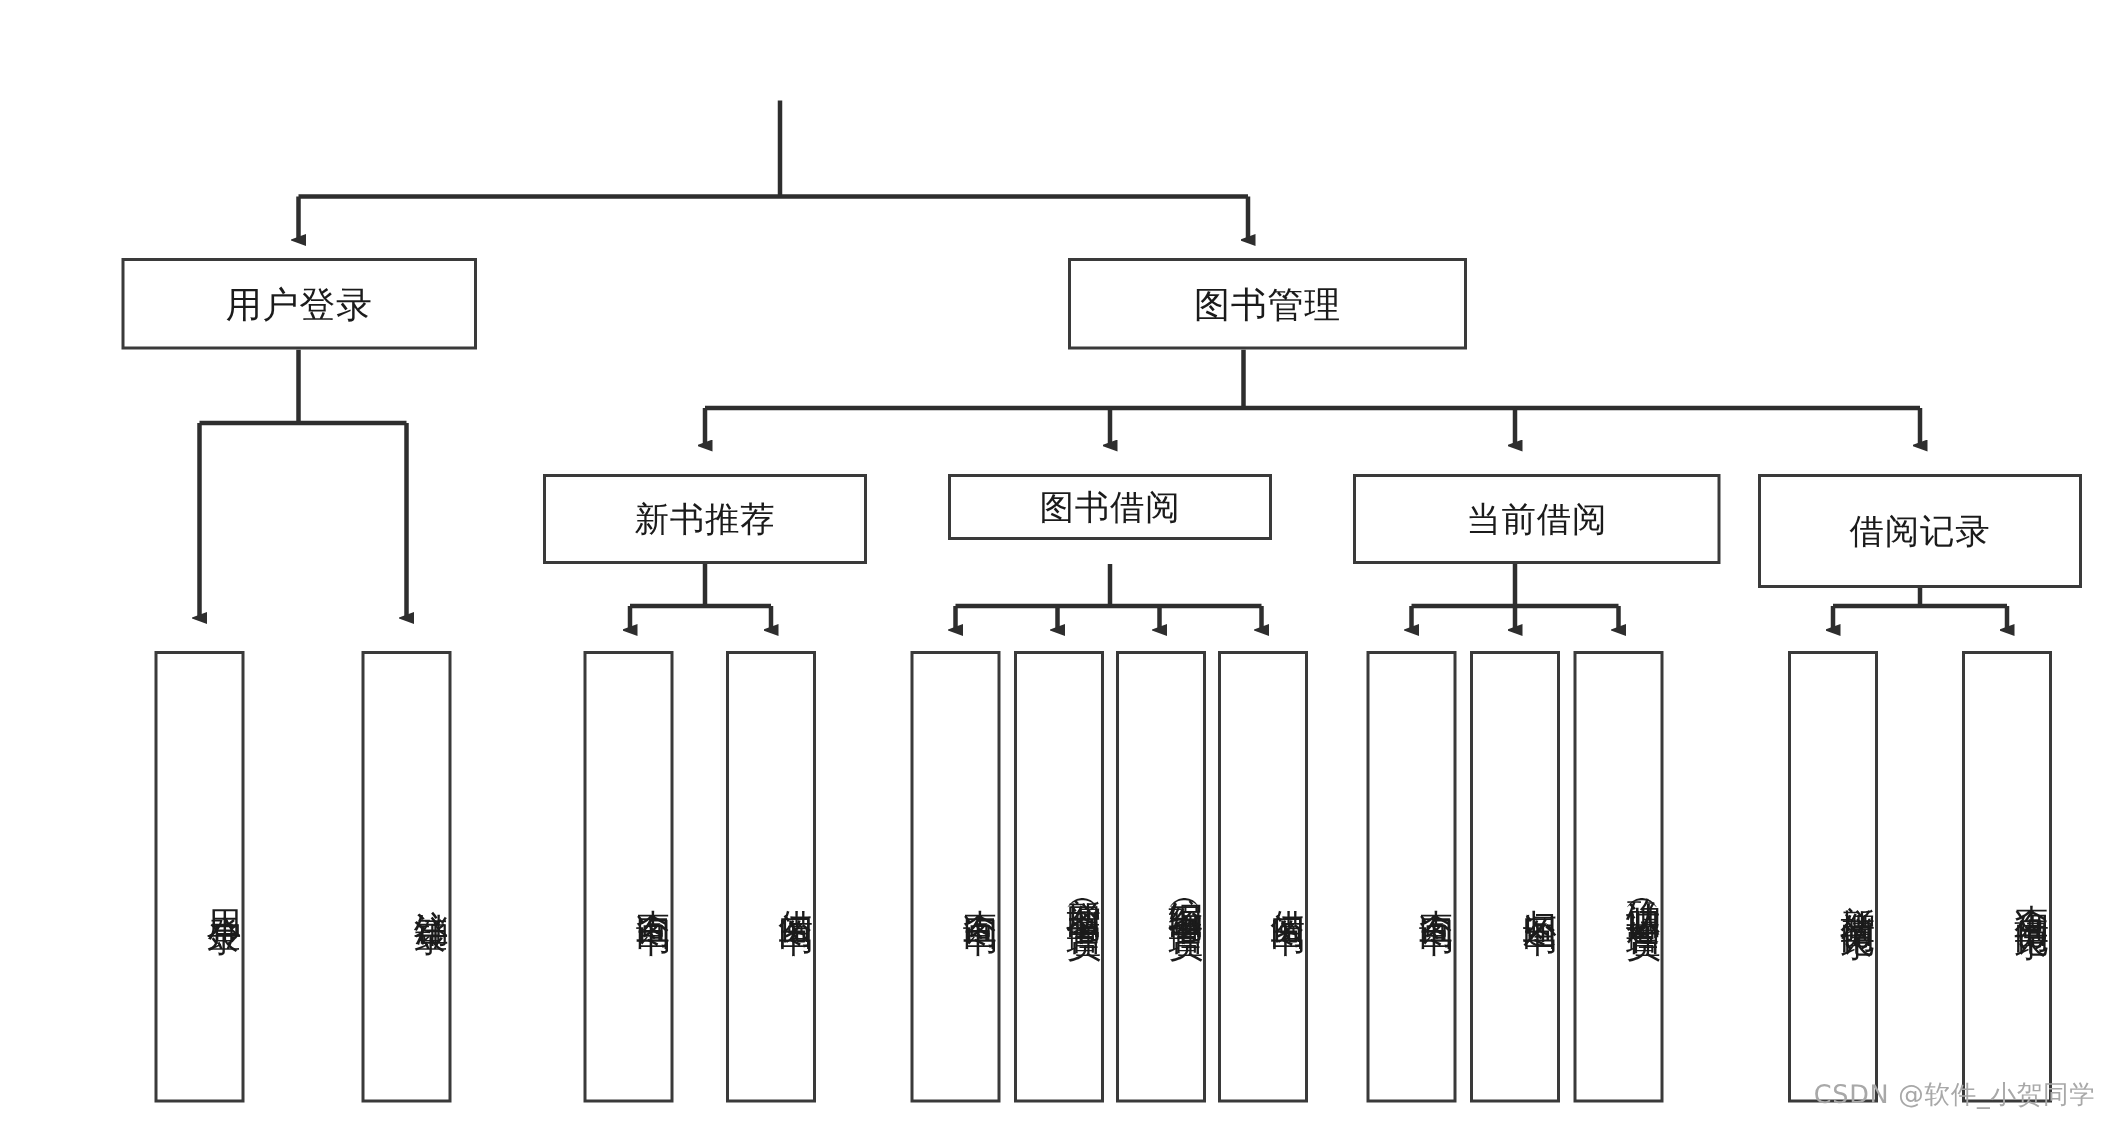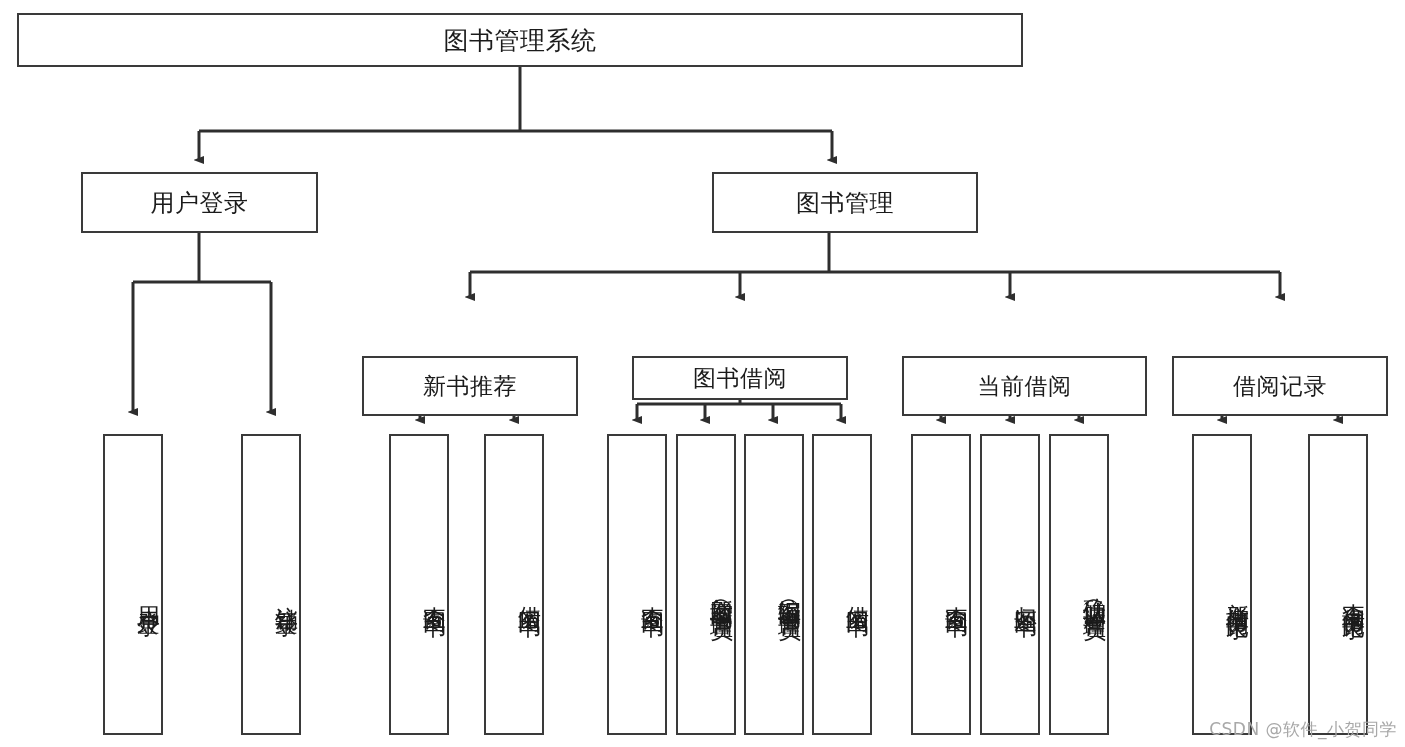--- a/index.html
+++ b/index.html
@@ -29,21 +29,20 @@
     letter-spacing: 0.5px;
   }
   .node.root {
     font-size: 25px;
   }
   .node.level1 {
     font-size: 24px;
   }
   .node.level2 {
     font-size: 23px;
-    margin-top: 40px;
   }
   .node.leaf {
     font-size: 23px;
     writing-mode: vertical-rl;
     text-orientation: upright;
     align-items: flex-start;
     justify-content: center;
     padding-top: 18px;
     line-height: 1.12;
     letter-spacing: 3px;
@@ -123,23 +122,20 @@
       <path d="M1010,404 L1010,420" marker-end="url(#arrow)"></path>
       <path d="M1079,404 L1079,420" marker-end="url(#arrow)"></path>
 
       <path d="M1280,376 L1280,404"></path>
       <path d="M1222,404 L1338,404"></path>
       <path d="M1222,404 L1222,420" marker-end="url(#arrow)"></path>
       <path d="M1338,404 L1338,420" marker-end="url(#arrow)"></path>
     </g>
   </svg>
 
-  <div class="node root" style="left:17px; top:13px; width:1006px; height:54px;">
-    <span class="lbl">图书管理系统</span>
-  </div>
 
   <div class="node level1" style="left:81px; top:172px; width:237px; height:61px;">
     <span class="lbl">用户登录</span>
   </div>
 
   <div class="node level1" style="left:712px; top:172px; width:266px; height:61px;">
     <span class="lbl">图书管理</span>
   </div>
 
   <div class="node level2" style="left:362px; top:316px; width:216px; height:60px;">
@@ -147,21 +143,21 @@
   </div>
 
   <div class="node level2" style="left:632px; top:316px; width:216px; height:44px;">
     <span class="lbl">图书借阅</span>
   </div>
 
   <div class="node level2" style="left:902px; top:316px; width:245px; height:60px;">
     <span class="lbl">当前借阅</span>
   </div>
 
-  <div class="node level2" style="left:1172px; top:316px; width:216px; height:60px;">
+  <div class="node level2" style="left:1172px; top:316px; width:216px; height:76px;">
     <span class="lbl">借阅记录</span>
   </div>
 
   <div class="node leaf" style="left:103px; top:434px; width:60px; height:301px;">
     <span class="lbl">用户登录</span>
   </div>
 
   <div class="node leaf" style="left:241px; top:434px; width:60px; height:301px;">
     <span class="lbl">注销登录</span>
   </div>

